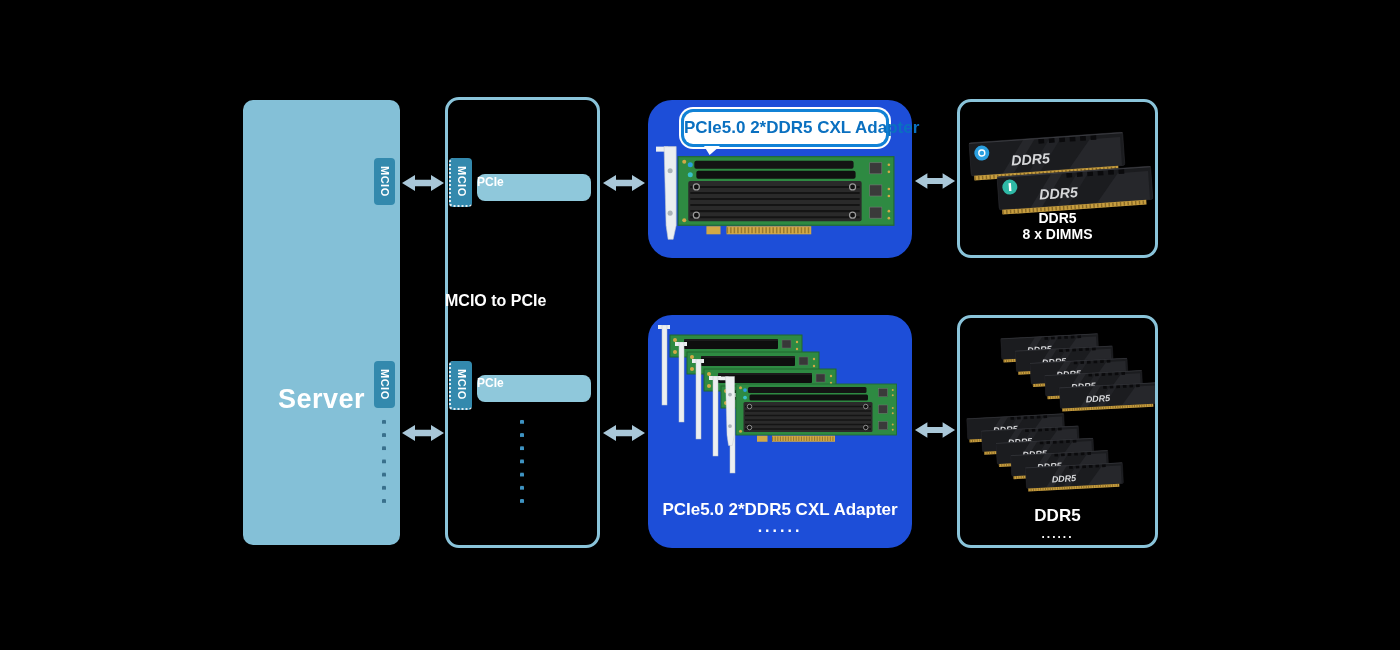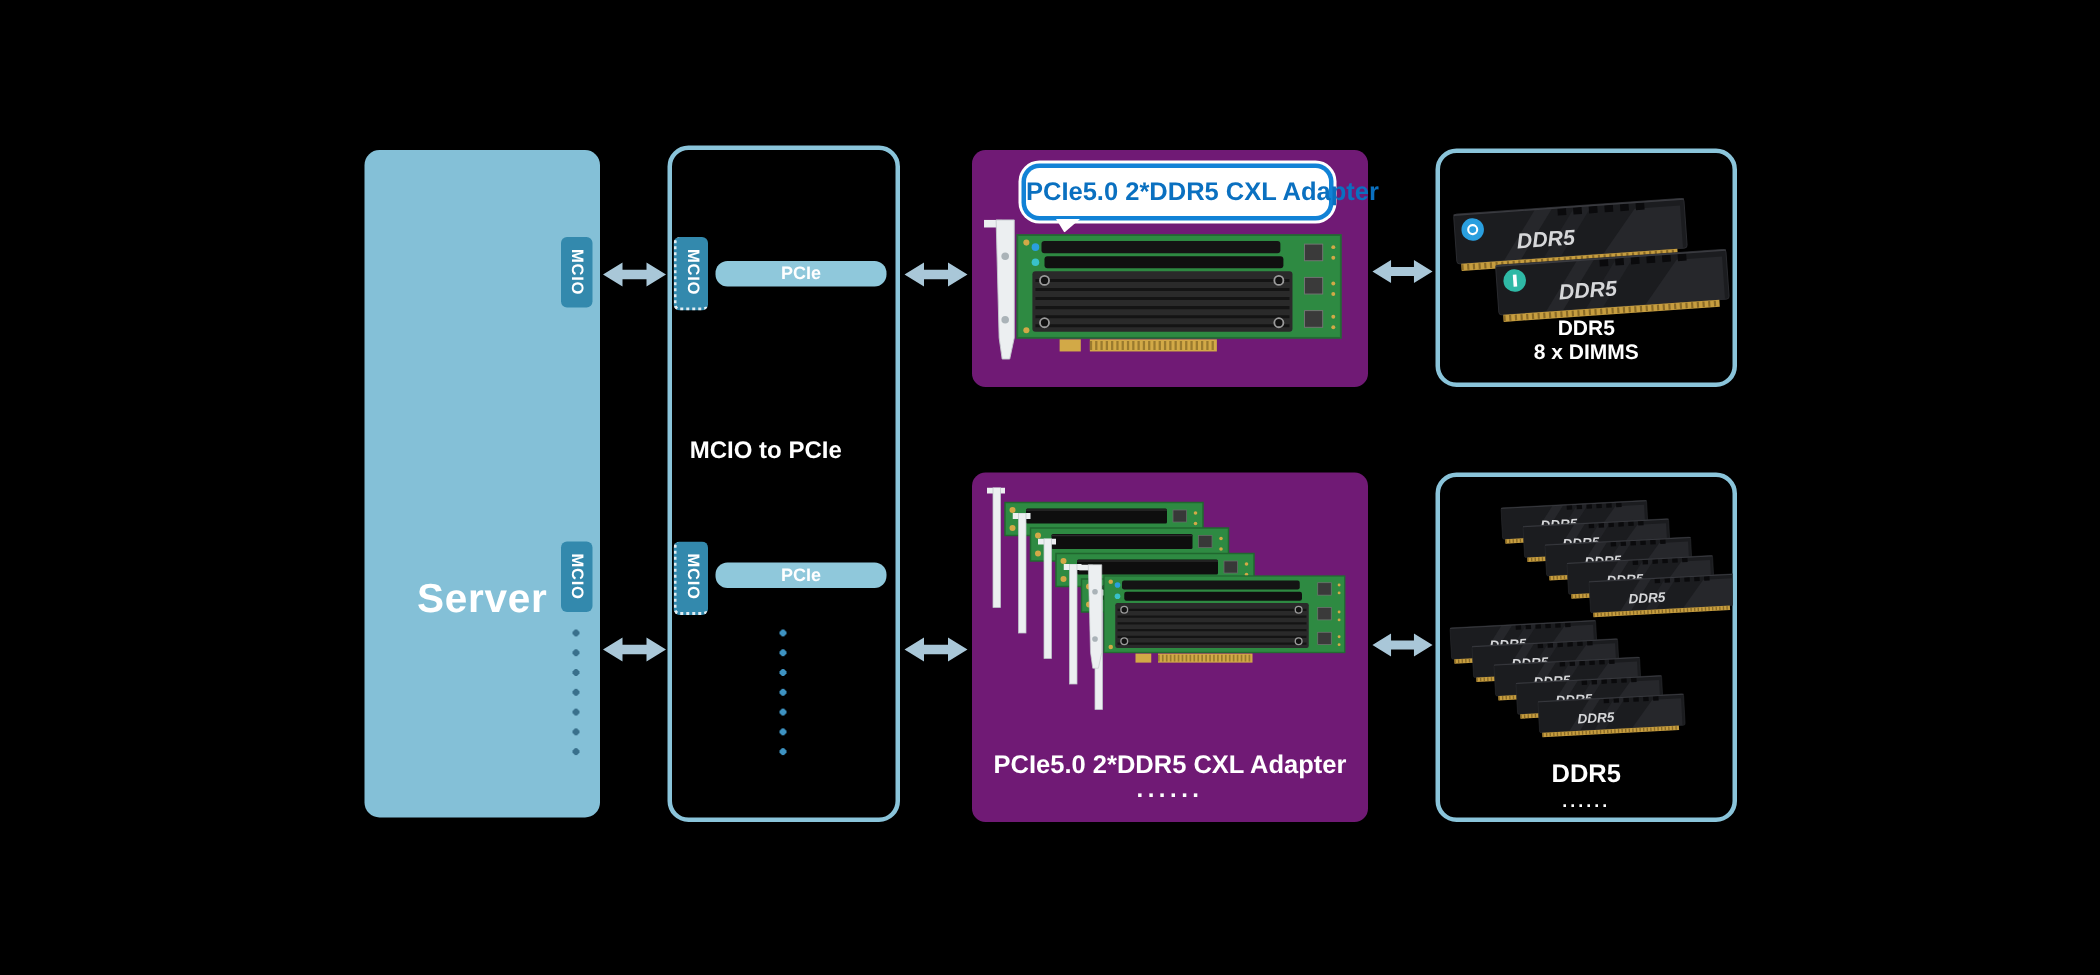--- a/index.html
+++ b/index.html
@@ -18,54 +18,54 @@
     position:absolute;left:0;right:0;top:284px;text-align:center;
     color:#fff;font-size:27px;font-weight:bold;letter-spacing:.5px;
   }
 
   
   .conv-box{
     left:445px;top:97px;width:149px;height:445px;
     border:3px solid #8ac4da;border-radius:14px;background:transparent;
   }
   .conv-label{
-    position:absolute;left:445px;top:292px;width:131px;text-align:center;
+    position:absolute;left:445px;top:292px;width:131px;text-align:left;
     color:#fff;font-size:16px;font-weight:bold;
   }
 
   
   .tag{
     width:21px;height:47px;background:#3389ad;border-radius:4px;
     color:#fff;font-size:11px;font-weight:bold;
     writing-mode:vertical-rl;text-orientation:mixed;
     display:flex;align-items:center;justify-content:center;letter-spacing:.5px;
   }
   .tag-conv{
     border-left:2px dotted rgba(255,255,255,.85);
     border-bottom:2px dotted rgba(255,255,255,.85);
   }
 
   
   .bar{
-    left:477px;width:114px;height:17px;background:#8fc8db;border-radius:8px;
-    color:#fff;font-size:12px;font-weight:bold;text-align:center;line-height:17px;
+    left:477px;width:114px;height:27px;background:#8fc8db;border-radius:8px;
+    color:#fff;font-size:12px;font-weight:bold;text-align:left;line-height:17px;
   }
 
   
   .dotcol{
     width:6px;height:92px;background-repeat:repeat-y;background-size:6px 13.2px;
   }
   .dots-server{background-image:radial-gradient(circle 2.2px at 3px 3px,#39708c 99%,transparent);}
   .dots-conv{background-image:radial-gradient(circle 2.2px at 3px 3px,#3e93c2 99%,transparent);}
 
   
   .arrow path{fill:#a9c7d8;}
 
   
-  .panel-blue{background:#701a75;border-radius:9px;}
+  .panel-blue{background:#1d4ed8;border-radius:24px;}
   .panel-top{left:648px;top:100px;width:264px;height:158px;}
   .panel-bottom{left:648px;top:315px;width:264px;height:233px;}
   .bubble{
     position:absolute;left:36px;top:12px;width:202px;height:32px;background:#fff;border-radius:9px;
     box-shadow:0 0 0 3px #1182d6,0 0 0 5px #fff;
     color:#0a70c0;font-size:17px;font-weight:bold;text-align:center;line-height:32px;white-space:nowrap;
   }
   .bubble-tail{
     position:absolute;left:56px;top:46px;width:16px;height:9px;background:#fff;
     clip-path:polygon(0 0,100% 0,35% 100%);

